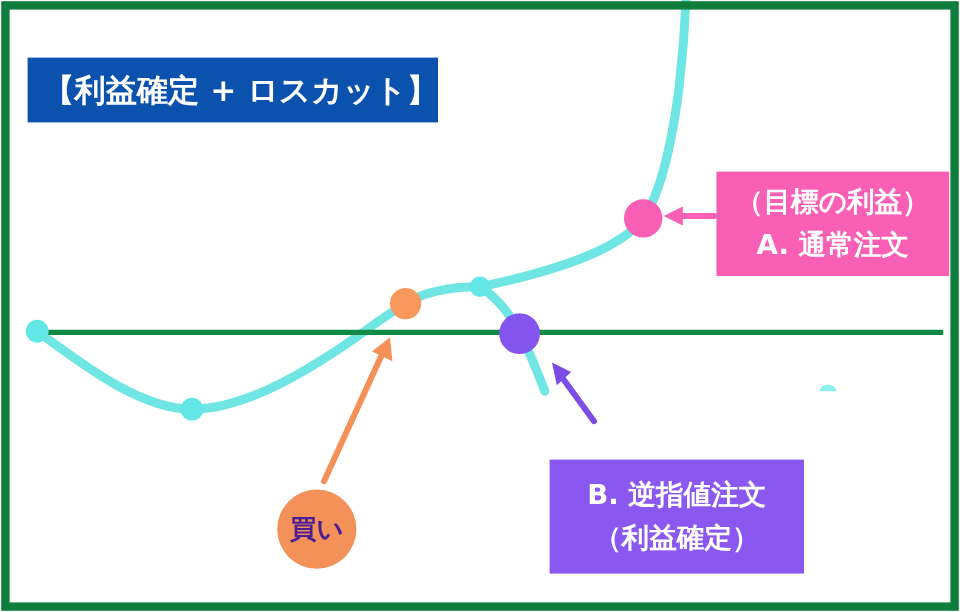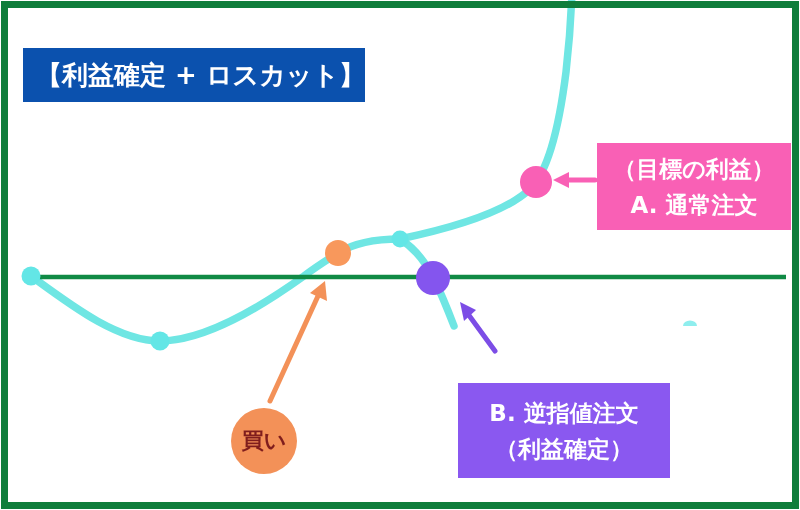--- a/index.html
+++ b/index.html
@@ -45,21 +45,21 @@
   }
   .callout .line { font-size: 23px; line-height: 36px; white-space: nowrap; }
   .callout-a { left: 597px; top: 143px; width: 194px; height: 87px; background: #f960b5; }
   .callout-b { left: 458px; top: 367px; width: 212px; height: 95px; background: #8a58f0; margin-top: 16px; }
   .buy-badge {
     position: absolute;
     left: 231px; top: 408px;
     width: 66px; height: 66px;
     border-radius: 50%;
     background: #f39158;
-    color: #7f1d1d;
+    color: #4c1d95;
     font-size: 22px;
     font-weight: 600;
     display: flex; align-items: center; justify-content: center;
     z-index: 3;
   }
 </style>
 </head>
 <body>
 
 <div class="canvas">

